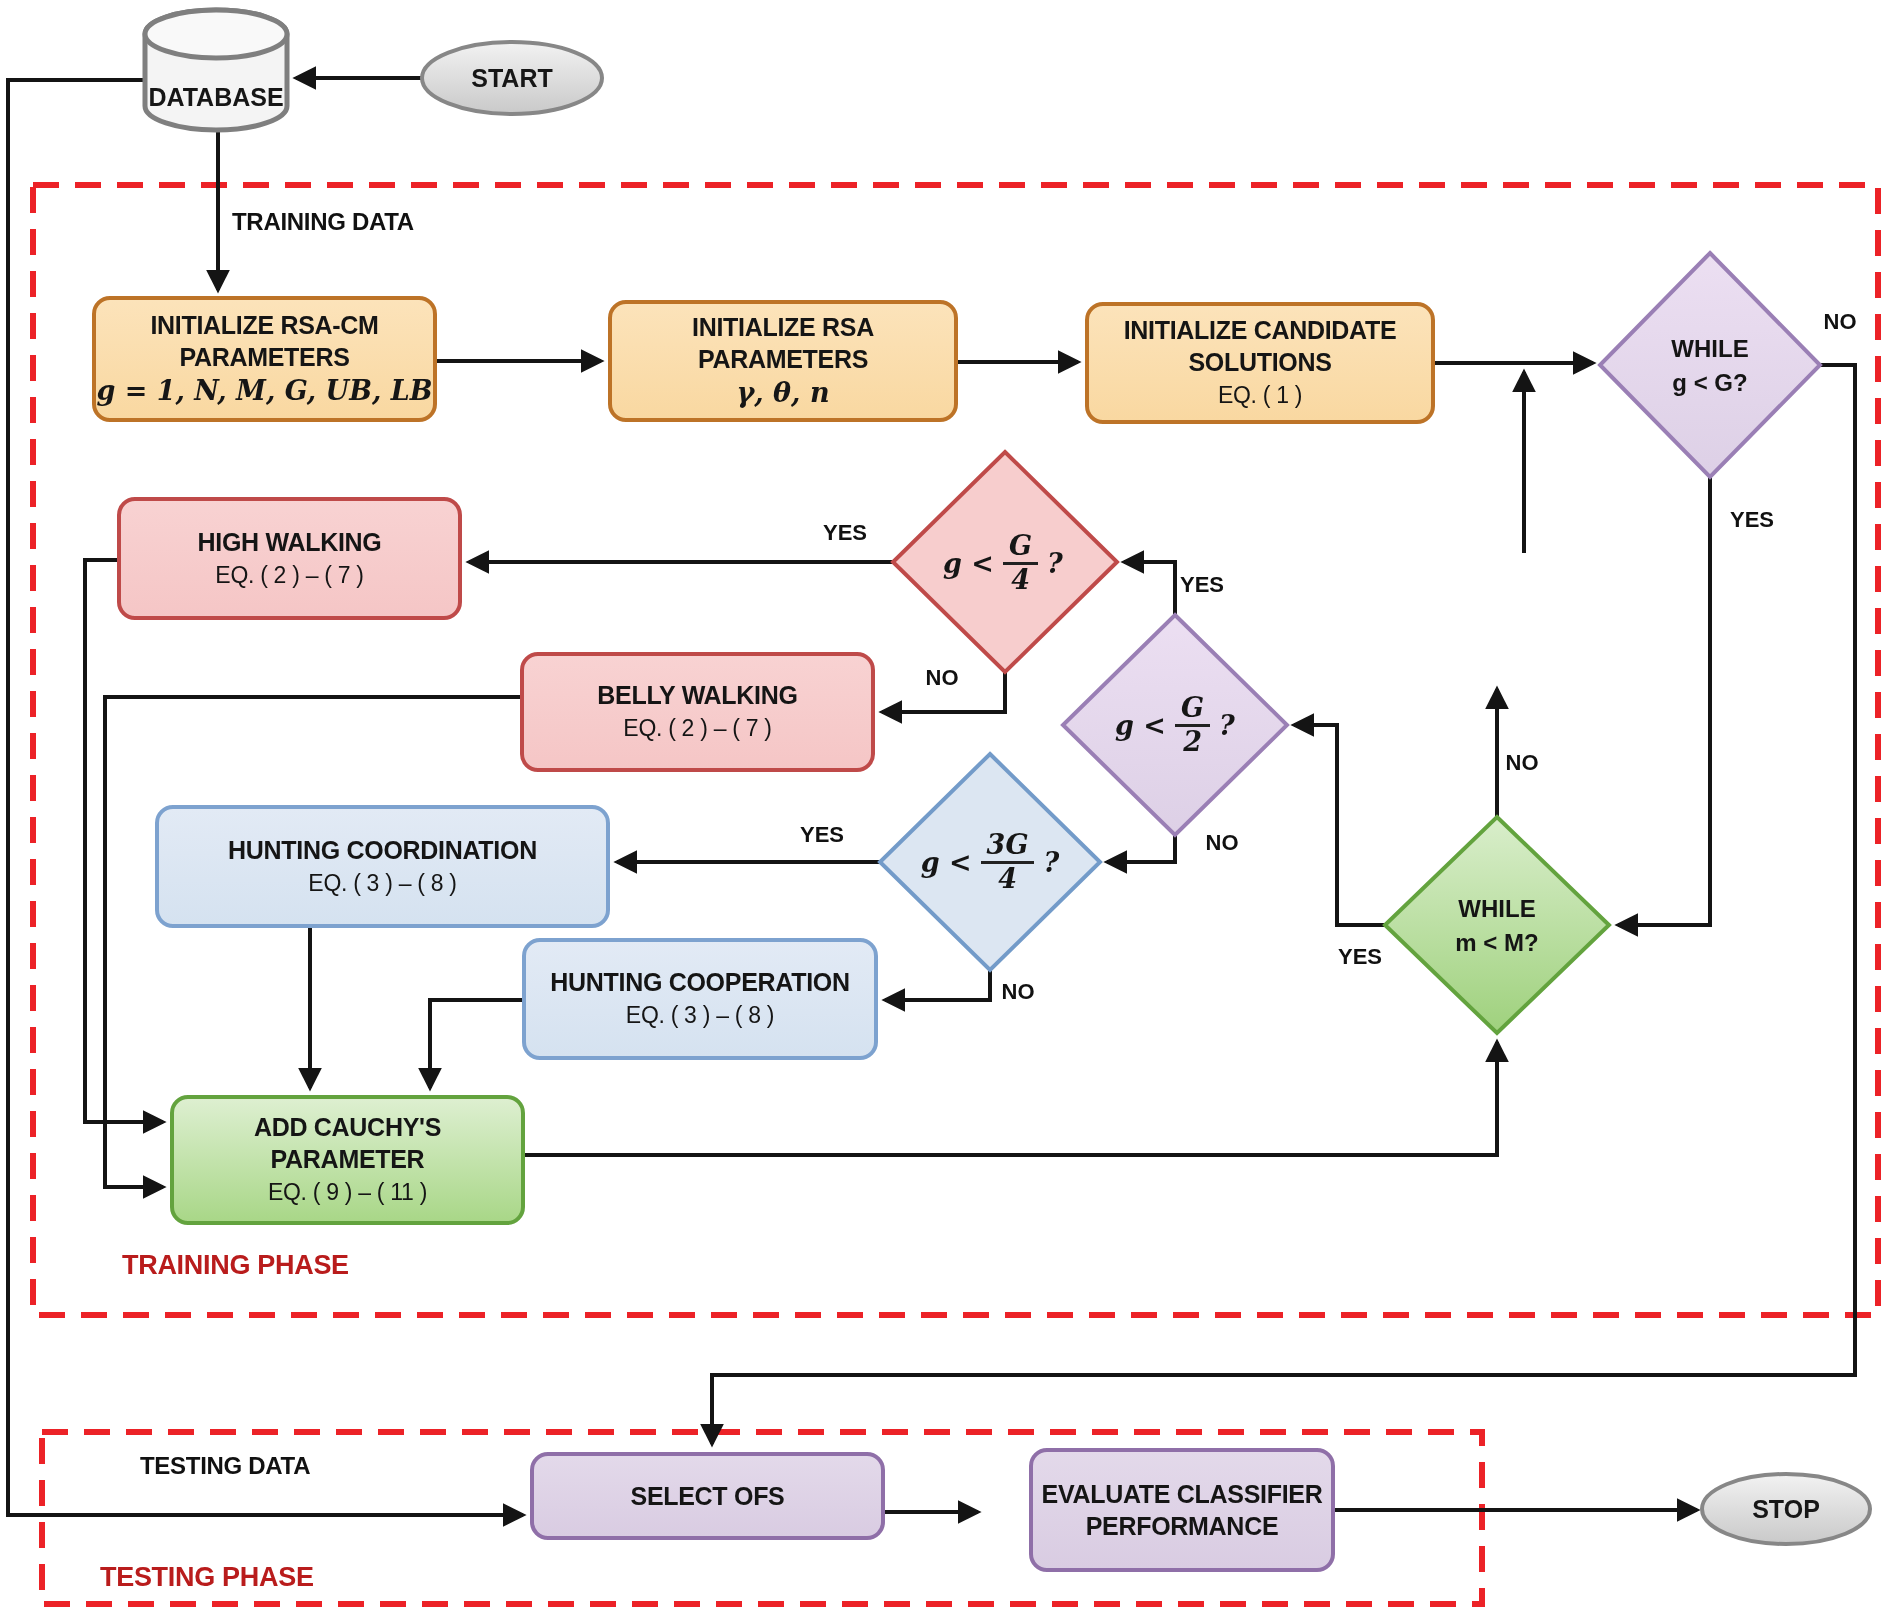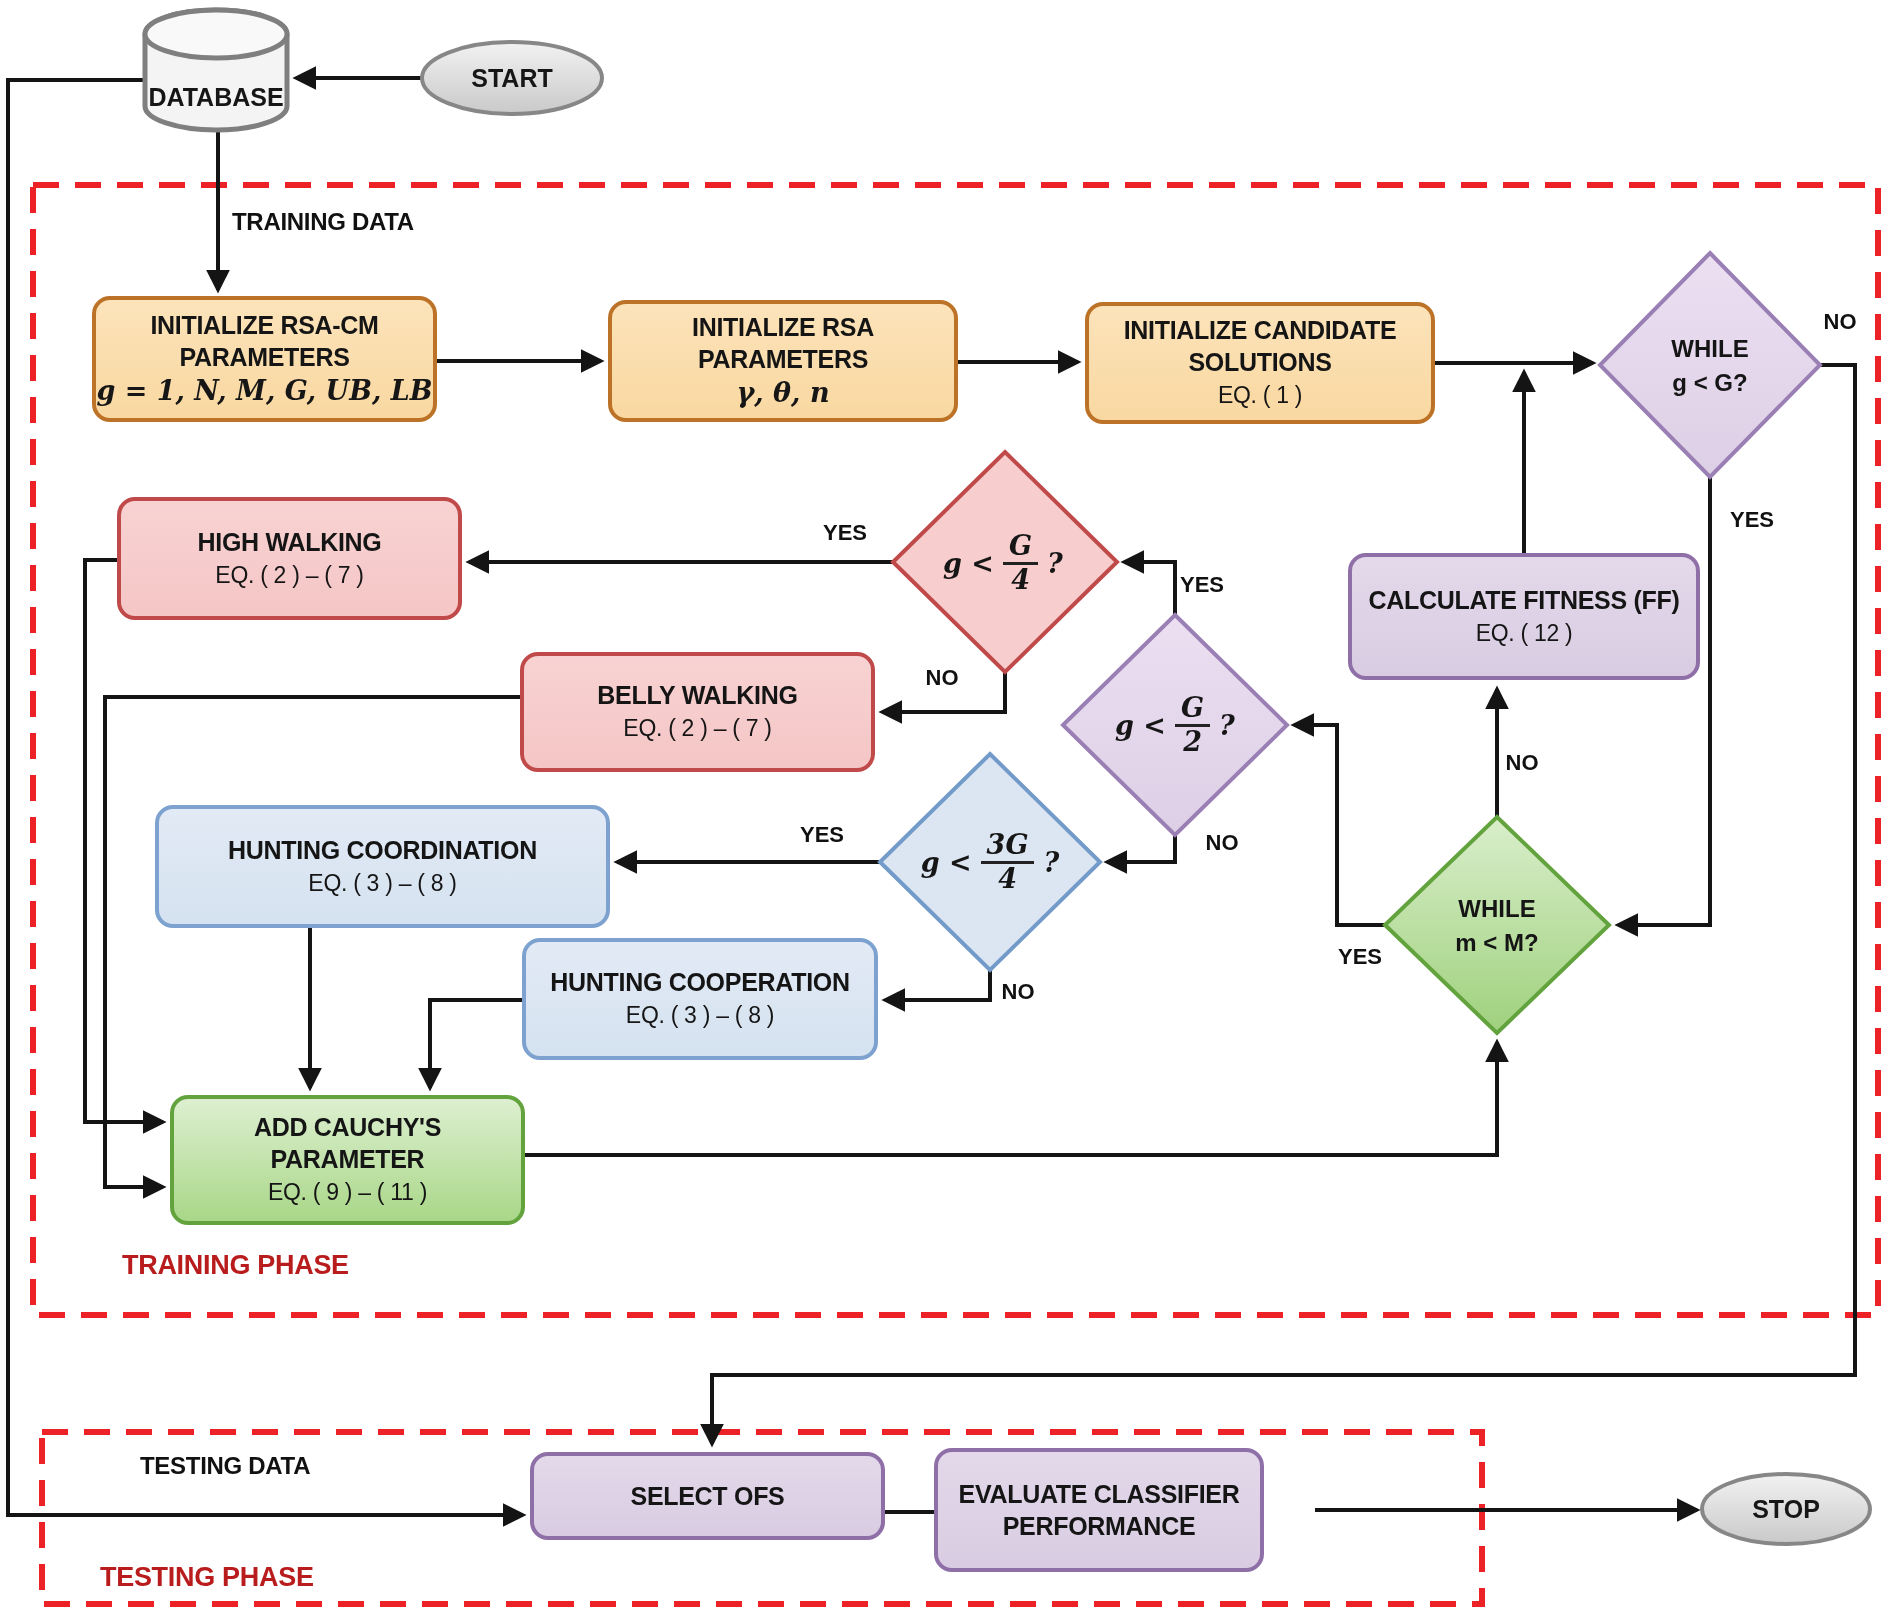--- a/index.html
+++ b/index.html
@@ -109,24 +109,20 @@
     <div class="t">PARAMETERS</div>
     <div class="m">γ, θ, n</div>
   </div>
 
   <div class="node orange" style="left:1085px;top:302px;width:350px;height:122px">
     <div class="t">INITIALIZE CANDIDATE</div>
     <div class="t">SOLUTIONS</div>
     <div class="eq">EQ. ( 1 )</div>
   </div>
 
-  <div class="node purplebox" style="left:1348px;top:553px;width:352px;height:127px">
-    <div class="t">CALCULATE FITNESS (FF)</div>
-    <div class="eq">EQ. ( 12 )</div>
-  </div>
 
   <div class="node pinkbox" style="left:117px;top:497px;width:345px;height:123px">
     <div class="t">HIGH WALKING</div>
     <div class="eq">EQ. ( 2 ) – ( 7 )</div>
   </div>
 
   <div class="node pinkbox" style="left:520px;top:652px;width:355px;height:120px">
     <div class="t">BELLY WALKING</div>
     <div class="eq">EQ. ( 2 ) – ( 7 )</div>
   </div>
@@ -143,21 +139,21 @@
 
   <div class="node greenbox" style="left:170px;top:1095px;width:355px;height:130px">
     <div class="t">ADD CAUCHY'S PARAMETER</div>
     <div class="eq">EQ. ( 9 ) – ( 11 )</div>
   </div>
 
   <div class="node purplebox" style="left:530px;top:1452px;width:355px;height:88px">
     <div class="t">SELECT OFS</div>
   </div>
 
-  <div class="node purplebox" style="left:934px;top:1448px;width:330px;height:124px">
+  <div class="node purplebox" style="left:1029px;top:1448px;width:306px;height:124px">
     <div class="t">EVALUATE CLASSIFIER</div>
     <div class="t">PERFORMANCE</div>
   </div>
 
   <div class="terminal" style="left:216px;top:97px;">DATABASE</div>
   <div class="terminal" style="left:512px;top:78px;">START</div>
   <div class="terminal" style="left:1786px;top:1509px;">STOP</div>
 
   <div class="dtext" style="left:1620px;top:332px;width:180px;">
     <div>WHILE</div>

